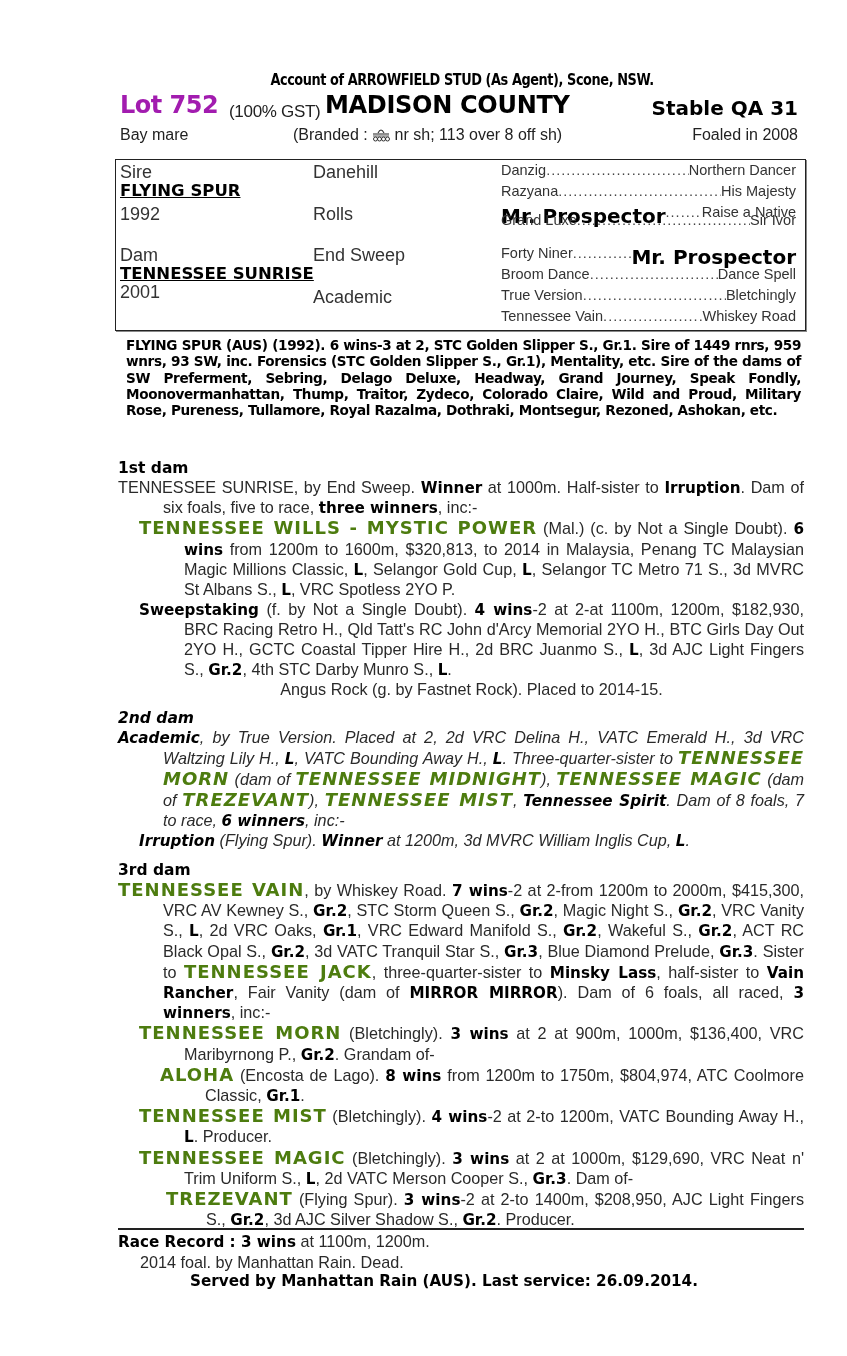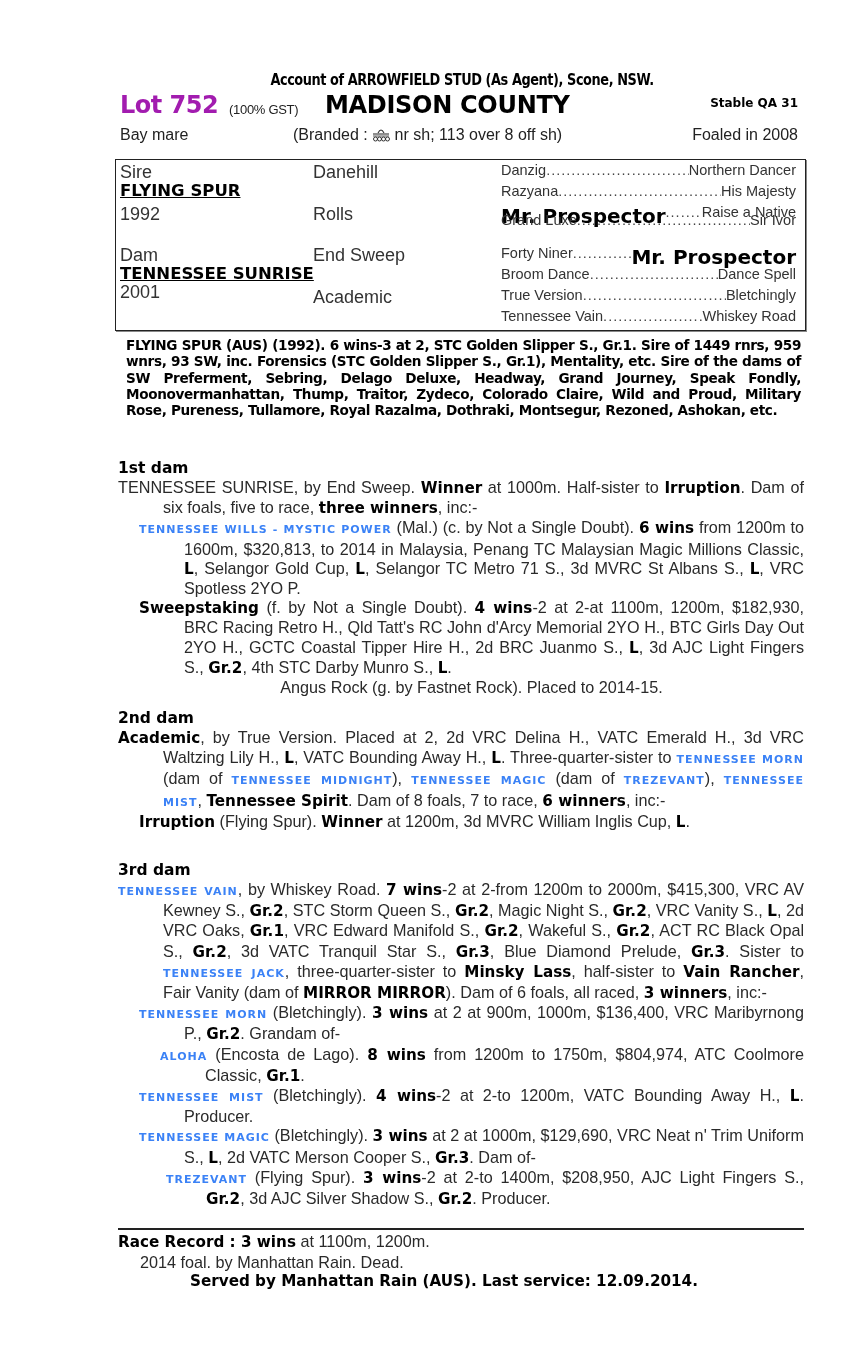--- a/index.html
+++ b/index.html
@@ -9,23 +9,23 @@
     }
     .page { position: absolute; left: 118px; top: 62px; width: 688px; margin-top: 7px; }
 
     .account {
       text-align: center; font-family: "DejaVu Sans", sans-serif; font-weight: bold;
       font-size: 15px; letter-spacing: -0.5px; transform: scaleX(0.86); transform-origin: center;
       margin: 0 0 0 0; height: 22px; line-height: 22px; color: #000;
     }
     .lotline { position: relative; height: 30px; }
     .lot-no { position: absolute; left: 2px; top: 0; font-family: "DejaVu Sans", sans-serif; font-weight: bold; font-size: 24px; letter-spacing: -0.5px; color:#a21caf; }
-    .gst { position: absolute; left: 111px; top: 11px; font-size: 13px; color:#222; letter-spacing:-0.3px; }
+    .gst { position: absolute; left: 111px; top: 11px; font-size: 17px; color:#222; letter-spacing:-0.3px; }
     .horse-name { position: absolute; left: 207px; top: 0; font-family: "DejaVu Sans", sans-serif; font-weight: bold; font-size: 24px; letter-spacing: -0.3px; color:#000; }
-    .stable { position: absolute; right: 8px; top: 5px; font-family: "DejaVu Sans", sans-serif; font-weight: bold; font-size: 12px; color:#000; }
+    .stable { position: absolute; right: 8px; top: 5px; font-family: "DejaVu Sans", sans-serif; font-weight: bold; font-size: 20px; color:#000; }
 
     .descline { position: relative; height: 26px; font-size: 16px; color:#222; }
     .desc-left { position: absolute; left: 2px; top: 5px; }
     .desc-mid { position: absolute; left: 175px; top: 5px; }
     .desc-right { position: absolute; right: 8px; top: 5px; }
     .brand { display:inline-block; vertical-align: -2px; }
 
     .ped {
       position: absolute; left: -3px; top: 90px; width: 689px; height: 170px;
       border: 1.5px solid #222; box-shadow: 1px 1px 0 #888;
@@ -44,21 +44,21 @@
     }
 
     .section { position: absolute; left: 0; width: 686px; font-size: 16.2px; line-height: 19.2px; color:#2a2a2a; text-align: justify; }
     .sec-head { font-family: "DejaVu Sans", sans-serif; font-weight: bold; font-size: 15.5px; color:#000; line-height: 19px; }
     .para { margin: 0; }
     .hang1 { padding-left: 45px; text-indent: -45px; }
     .hang2 { padding-left: 66px; text-indent: -45px; }
     .hang3 { padding-left: 87px; text-indent: -45px; }
     .hang4 { padding-left: 88px; text-indent: -40px; }
     .bk { font-family: "DejaVu Sans", sans-serif; font-weight: bold; color:#000; font-size: 15.2px; }
-    .bkw { font-family: "DejaVu Sans", sans-serif; font-weight: bold; color:#3b82f6; font-size: 11px; letter-spacing: 1px; }
+    .bkw { font-family: "DejaVu Sans", sans-serif; font-weight: bold; color:#4d7c0f; font-size: 18px; letter-spacing: 1px; }
 
     .rule { position: absolute; left: 0; top: 1159px; width: 686px; height: 2px; background: #222; }
     .footer { position: absolute; left: 0; top: 1163px; width: 686px; font-size: 16.2px; line-height: 19.5px; color:#2a2a2a; }
     .served { padding-left: 72px; font-family: "DejaVu Sans", sans-serif; font-weight: bold; font-size: 15.2px; color:#000; }
   </style>
 </head>
 <body>
 
 <div class="page">
 
@@ -143,37 +143,37 @@
   <div class="sire-para">FLYING SPUR (AUS) (1992). 6 wins-3 at 2, STC Golden Slipper S., Gr.1. Sire of 1449 rnrs, 959 wnrs, 93 SW, inc. Forensics (STC Golden Slipper S., Gr.1), Mentality, etc. Sire of the dams of SW Preferment, Sebring, Delago Deluxe, Headway, Grand Journey, Speak Fondly, Moonovermanhattan, Thump, Traitor, Zydeco, Colorado Claire, Wild and Proud, Military Rose, Pureness, Tullamore, Royal Razalma, Dothraki, Montsegur, Rezoned, Ashokan, etc.</div>
 
   <div class="section" style="top:390px;">
     <div class="sec-head">1st dam</div>
     <p class="para hang1"><span>TENNESSEE SUNRISE, by End Sweep. </span><span class="bk">Winner</span><span> at 1000m. Half-sister to </span><span class="bk">Irruption</span><span>. Dam of six foals, five to race, </span><span class="bk">three winners</span><span>, inc:-</span></p>
     <p class="para hang2"><span class="bkw">TENNESSEE WILLS - MYSTIC POWER</span><span> (Mal.) (c. by Not a Single Doubt). </span><span class="bk">6 wins</span><span> from 1200m to 1600m, $320,813, to 2014 in Malaysia, Penang TC Malaysian Magic Millions Classic, </span><span class="bk">L</span><span>, Selangor Gold Cup, </span><span class="bk">L</span><span>, Selangor TC Metro 71 S., 3d MVRC St Albans S., </span><span class="bk">L</span><span>, VRC Spotless 2YO P.</span></p>
     <p class="para hang2"><span class="bk">Sweepstaking</span><span> (f. by Not a Single Doubt). </span><span class="bk">4 wins</span><span>-2 at 2-at 1100m, 1200m, $182,930, BRC Racing Retro H., Qld Tatt's RC John d'Arcy Memorial 2YO H., BTC Girls Day Out 2YO H., GCTC Coastal Tipper Hire H., 2d BRC Juanmo S., </span><span class="bk">L</span><span>, 3d AJC Light Fingers S., </span><span class="bk">Gr.2</span><span>, 4th STC Darby Munro S., </span><span class="bk">L</span><span>.</span></p>
     <p class="para hang2" style="text-align:center;">Angus Rock (g. by Fastnet Rock). Placed to 2014-15.</p>
   </div>
 
-  <div class="section" style="top:640px;">
+  <div class="section" style="top:640px;font-style:italic;">
     <div class="sec-head">2nd dam</div>
     <p class="para hang1"><span class="bk">Academic</span><span>, by True Version. Placed at 2, 2d VRC Delina H., VATC Emerald H., 3d VRC Waltzing Lily H., </span><span class="bk">L</span><span>, VATC Bounding Away H., </span><span class="bk">L</span><span>. Three-quarter-sister to </span><span class="bkw">TENNESSEE MORN</span><span> (dam of </span><span class="bkw">TENNESSEE MIDNIGHT</span><span>), </span><span class="bkw">TENNESSEE MAGIC</span><span> (dam of </span><span class="bkw">TREZEVANT</span><span>), </span><span class="bkw">TENNESSEE MIST</span><span>, </span><span class="bk">Tennessee Spirit</span><span>. Dam of 8 foals, 7 to race, </span><span class="bk">6 winners</span><span>, inc:-</span></p>
     <p class="para hang2" style="text-align:left;"><span class="bk">Irruption</span><span> (Flying Spur). </span><span class="bk">Winner</span><span> at 1200m, 3d MVRC William Inglis Cup, </span><span class="bk">L</span><span>.</span></p>
   </div>
 
   <div class="section" style="top:792px;">
     <div class="sec-head">3rd dam</div>
     <p class="para hang1"><span class="bkw">TENNESSEE VAIN</span><span>, by Whiskey Road. </span><span class="bk">7 wins</span><span>-2 at 2-from 1200m to 2000m, $415,300, VRC AV Kewney S., </span><span class="bk">Gr.2</span><span>, STC Storm Queen S., </span><span class="bk">Gr.2</span><span>, Magic Night S., </span><span class="bk">Gr.2</span><span>, VRC Vanity S., </span><span class="bk">L</span><span>, 2d VRC Oaks, </span><span class="bk">Gr.1</span><span>, VRC Edward Manifold S., </span><span class="bk">Gr.2</span><span>, Wakeful S., </span><span class="bk">Gr.2</span><span>, ACT RC Black Opal S., </span><span class="bk">Gr.2</span><span>, 3d VATC Tranquil Star S., </span><span class="bk">Gr.3</span><span>, Blue Diamond Prelude, </span><span class="bk">Gr.3</span><span>. Sister to </span><span class="bkw">TENNESSEE JACK</span><span>, three-quarter-sister to </span><span class="bk">Minsky Lass</span><span>, half-sister to </span><span class="bk">Vain Rancher</span><span>, Fair Vanity (dam of </span><span class="bk">MIRROR MIRROR</span><span>). Dam of 6 foals, all raced, </span><span class="bk">3 winners</span><span>, inc:-</span></p>
     <p class="para hang2"><span class="bkw">TENNESSEE MORN</span><span> (Bletchingly). </span><span class="bk">3 wins</span><span> at 2 at 900m, 1000m, $136,400, VRC Maribyrnong P., </span><span class="bk">Gr.2</span><span>. Grandam of-</span></p>
     <p class="para hang3"><span class="bkw">ALOHA</span><span> (Encosta de Lago). </span><span class="bk">8 wins</span><span> from 1200m to 1750m, $804,974, ATC Coolmore Classic, </span><span class="bk">Gr.1</span><span>.</span></p>
     <p class="para hang2"><span class="bkw">TENNESSEE MIST</span><span> (Bletchingly). </span><span class="bk">4 wins</span><span>-2 at 2-to 1200m, VATC Bounding Away H., </span><span class="bk">L</span><span>. Producer.</span></p>
     <p class="para hang2"><span class="bkw">TENNESSEE MAGIC</span><span> (Bletchingly). </span><span class="bk">3 wins</span><span> at 2 at 1000m, $129,690, VRC Neat n' Trim Uniform S., </span><span class="bk">L</span><span>, 2d VATC Merson Cooper S., </span><span class="bk">Gr.3</span><span>. Dam of-</span></p>
     <p class="para hang4"><span class="bkw">TREZEVANT</span><span> (Flying Spur). </span><span class="bk">3 wins</span><span>-2 at 2-to 1400m, $208,950, AJC Light Fingers S., </span><span class="bk">Gr.2</span><span>, 3d AJC Silver Shadow S., </span><span class="bk">Gr.2</span><span>. Producer.</span></p>
   </div>
 
   <div class="rule"></div>
 
   <div class="footer">
     <div><span class="bk">Race Record : 3 wins</span><span> at 1100m, 1200m.</span></div>
     <div style="padding-left:22px;">2014 foal. by Manhattan Rain. Dead.</div>
-    <div class="served">Served by Manhattan Rain (AUS). Last service: 12.09.2014.</div>
+    <div class="served">Served by Manhattan Rain (AUS). Last service: 26.09.2014.</div>
   </div>
 
 </div>
 
 </body></html>

